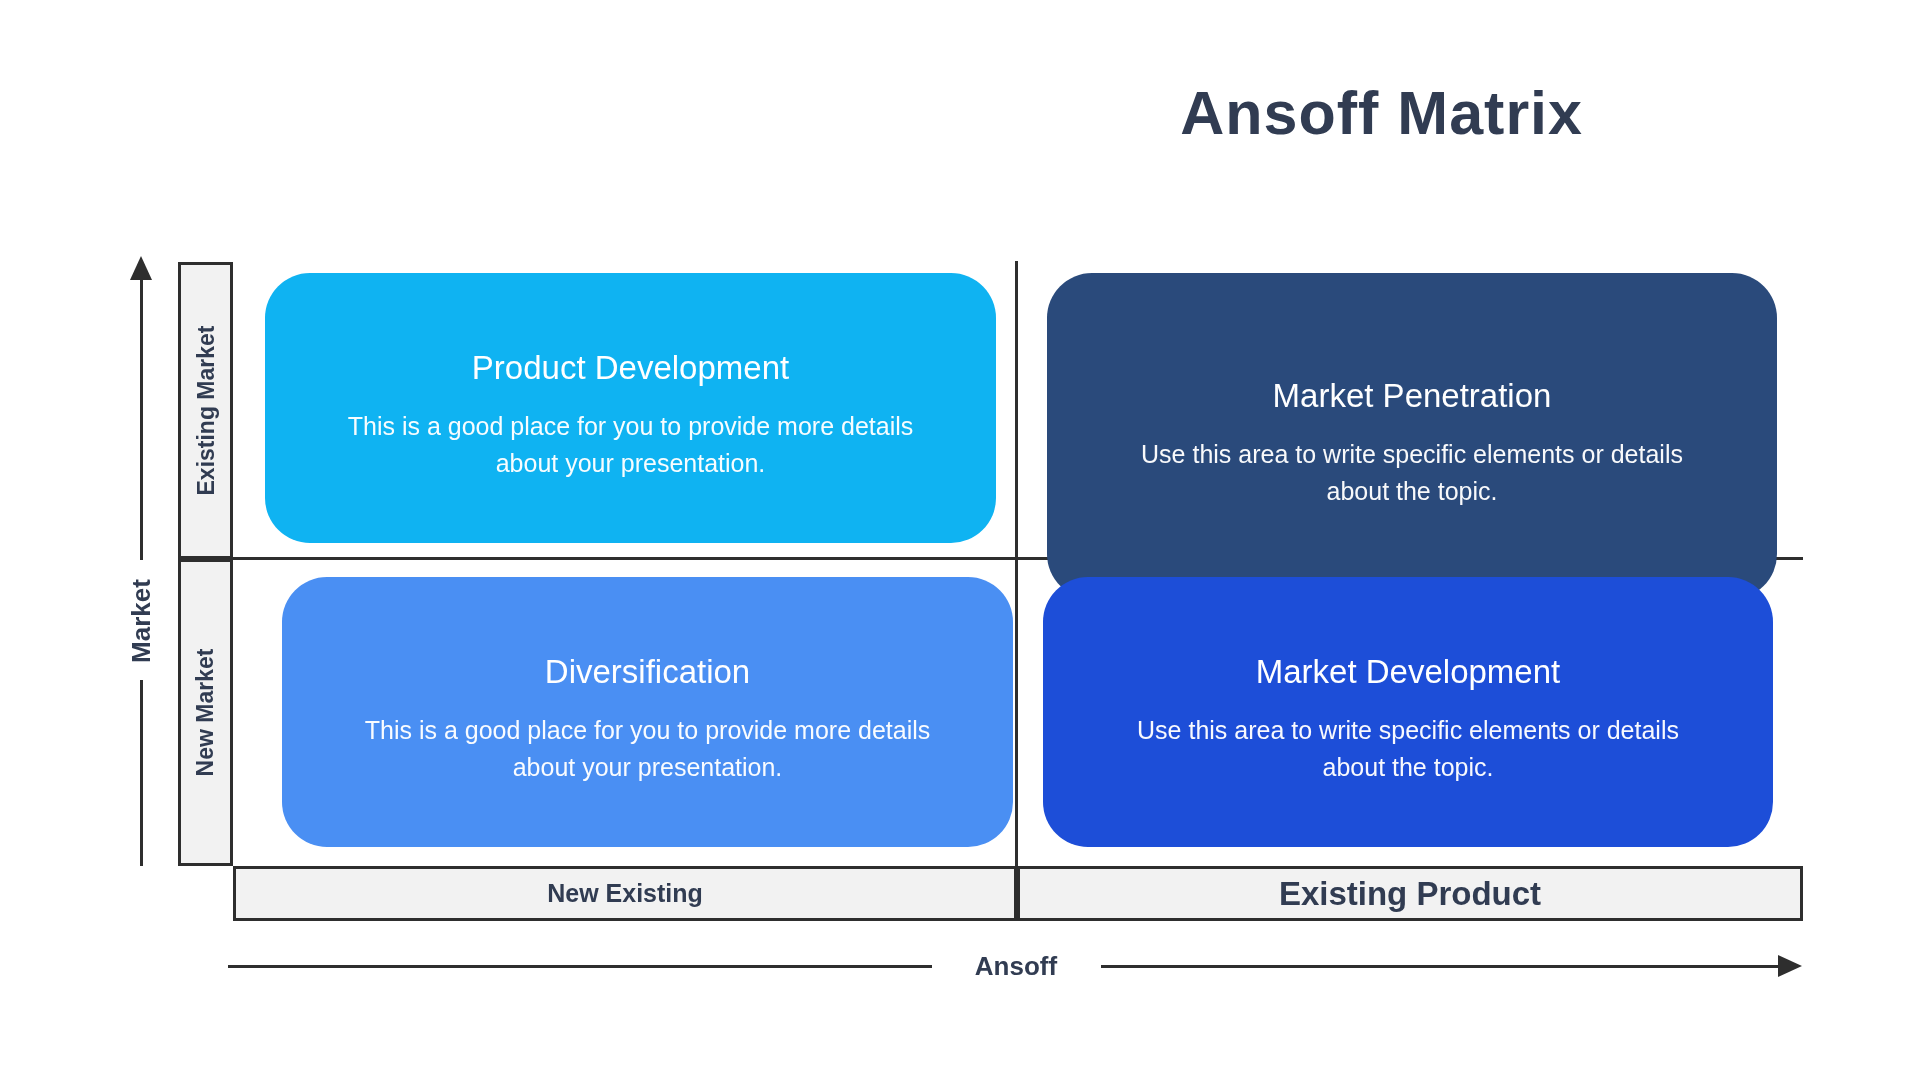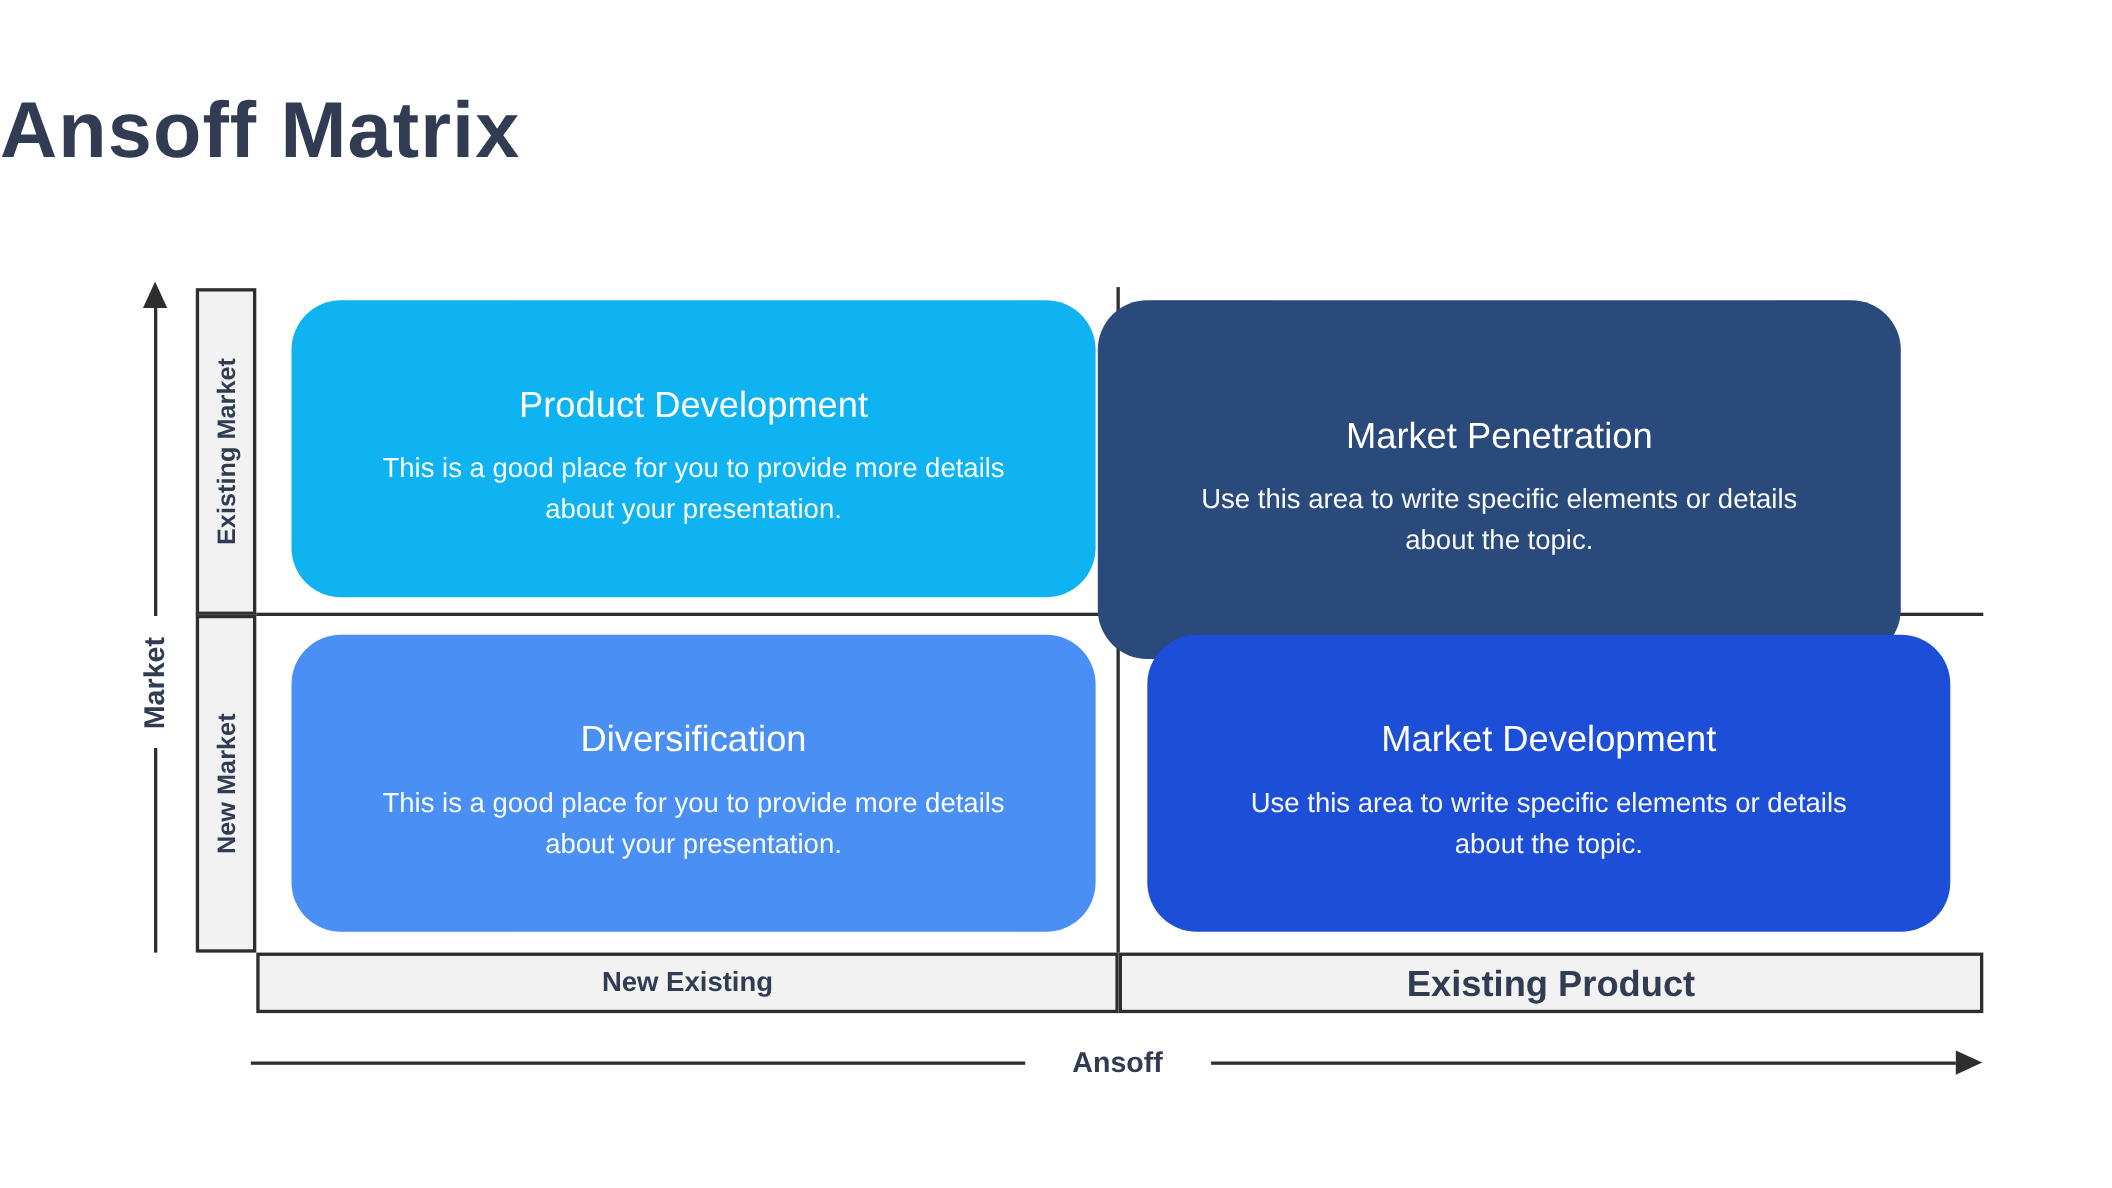--- a/index.html
+++ b/index.html
@@ -14,22 +14,22 @@
     background:#FFFFFF;
     font-family:"Liberation Sans", sans-serif;
     position:relative;
     overflow:hidden;
   }
   .abs{position:absolute;}
 
   
   .slide-title{
     left:0; top:78px; width:1583px;
-    text-align:left;
-    font-size:72px;
+    text-align:right;
+    font-size:61px;
     font-weight:bold;
     letter-spacing:1px;
     color:var(--heading);
   }
 
   
   .card{
     border-radius:45px;
     display:flex;
     flex-direction:column;
@@ -45,22 +45,22 @@
     line-height:40px;
     margin-bottom:20px;
   }
   .card-body{
     font-size:25px;
     line-height:37px;
     max-width:585px;
     color:rgba(255,255,255,0.97);
   }
   .card-tl{left:265px;  top:273px; width:731px; height:270px;}
-  .card-tr{left:998px; top:273px; width:730px; height:326px;}
-  .card-bl{left:265px;  top:577px; width:731px; height:270px;}
+  .card-tr{left:1047px; top:273px; width:730px; height:326px;}
+  .card-bl{left:282px;  top:577px; width:731px; height:270px;}
   .card-br{left:1043px; top:577px; width:730px; height:270px;}
 
   
   .strip{
     background:var(--strip-bg);
     border:3px solid var(--axis-line);
     display:flex;
     align-items:center;
     justify-content:center;
     color:var(--heading);

